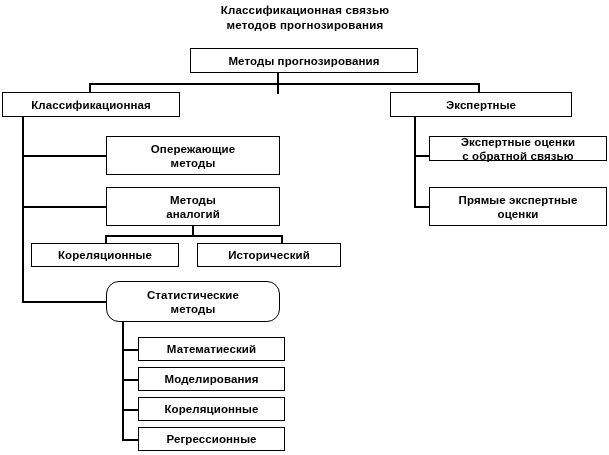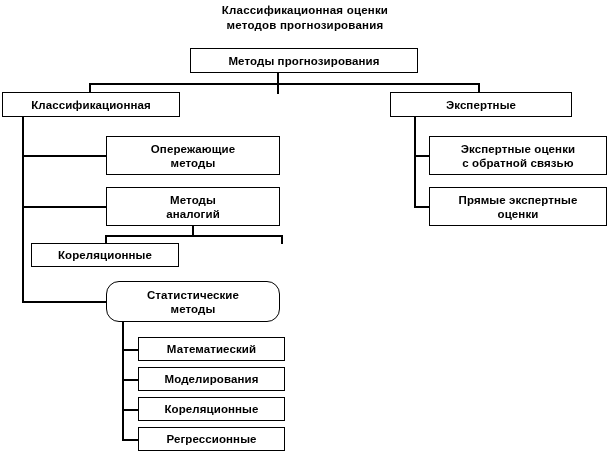--- a/index.html
+++ b/index.html
@@ -51,21 +51,21 @@
     z-index: 1;
   }
   .conn.h { height: 1.6px; }
   .conn.v { width: 1.6px; }
 </style>
 </head>
 <body>
 
 <div id="canvas">
 
-  <div class="title" style="left:155px; top:3px; width:300px;">Классификационная оценки
+  <div class="title" style="left:155px; top:3px; width:300px;">Классификационная связью
 методов прогнозирования</div>
 
   <div class="node" style="left:190px; top:48px; width:228px; height:25px;">Методы прогнозирования</div>
 
   <div class="conn v" style="left:277px; top:73px; height:11px;"></div>
 
   <div class="conn h" style="left:89px; top:83px; width:390px;"></div>
 
   <div class="conn v" style="left:89px; top:83px; height:11px;"></div>
   <div class="conn v" style="left:277px; top:83px; height:11px;"></div>
@@ -86,34 +86,35 @@
 аналогий</div>
   <div class="node" style="left:106px; top:281px; width:174px; height:41px;border-radius:13px;">Статистические
 методы</div>
 
   <div class="conn v" style="left:192px; top:226px; height:10px;"></div>
   <div class="conn h" style="left:105px; top:235px; width:177px;"></div>
   <div class="conn v" style="left:105px; top:235px; height:9px;"></div>
   <div class="conn v" style="left:281px; top:235px; height:9px;"></div>
 
   <div class="node" style="left:31px; top:243px; width:148px; height:24px;">Кореляционные</div>
+  <div class="node" style="left:197px; top:243px; width:144px; height:24px;">Исторический</div>
 
   <div class="conn v" style="left:122px; top:322px; height:117px;"></div>
   <div class="conn h" style="left:122px; top:349px; width:17px;"></div>
   <div class="conn h" style="left:122px; top:379px; width:17px;"></div>
   <div class="conn h" style="left:122px; top:409px; width:17px;"></div>
   <div class="conn h" style="left:122px; top:439px; width:17px;"></div>
 
   <div class="node" style="left:138px; top:337px; width:147px; height:24px;">Математиеский</div>
   <div class="node" style="left:138px; top:367px; width:147px; height:24px;">Моделирования</div>
   <div class="node" style="left:138px; top:397px; width:147px; height:24px;">Кореляционные</div>
   <div class="node" style="left:138px; top:427px; width:147px; height:24px;">Регрессионные</div>
 
   <div class="conn v" style="left:414px; top:117px; height:91px;"></div>
   <div class="conn h" style="left:414px; top:155px; width:16px;"></div>
   <div class="conn h" style="left:414px; top:206px; width:16px;"></div>
 
-  <div class="node" style="left:429px; top:136px; width:178px; height:39px;">Экспертные оценки
+  <div class="node" style="left:429px; top:136px; width:178px; height:25px;">Экспертные оценки
 с обратной связью</div>
   <div class="node" style="left:429px; top:187px; width:178px; height:39px;">Прямые экспертные
 оценки</div>
 
 </div>
 
 </body></html>

